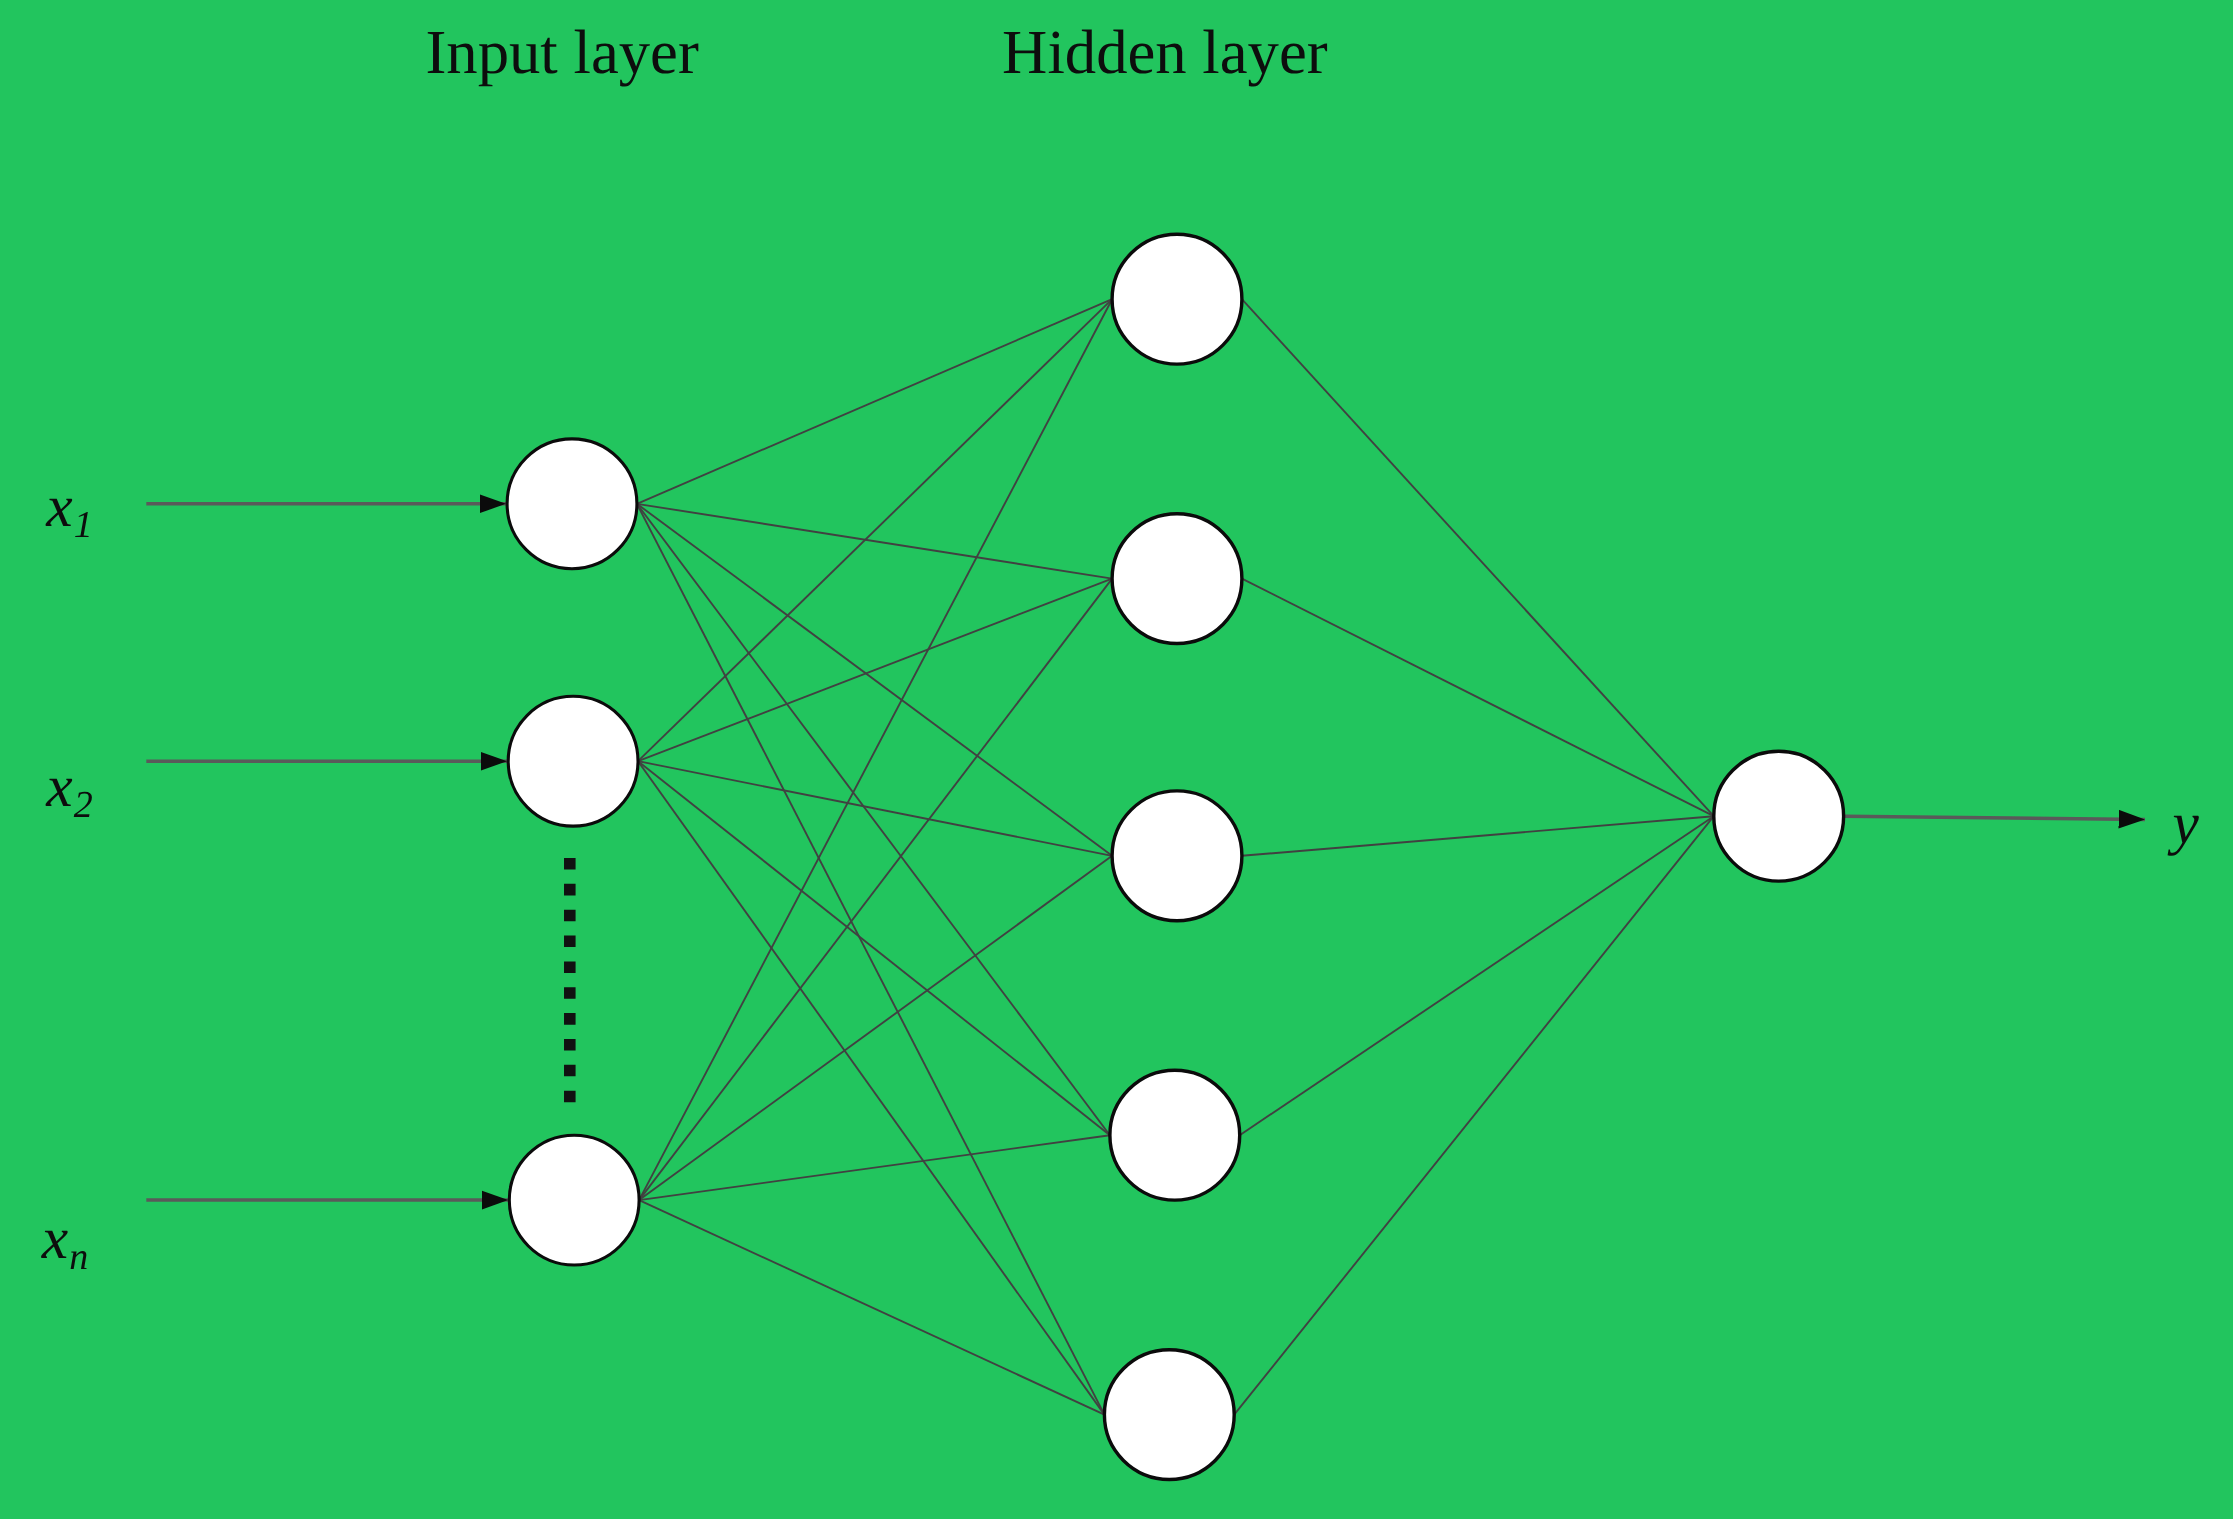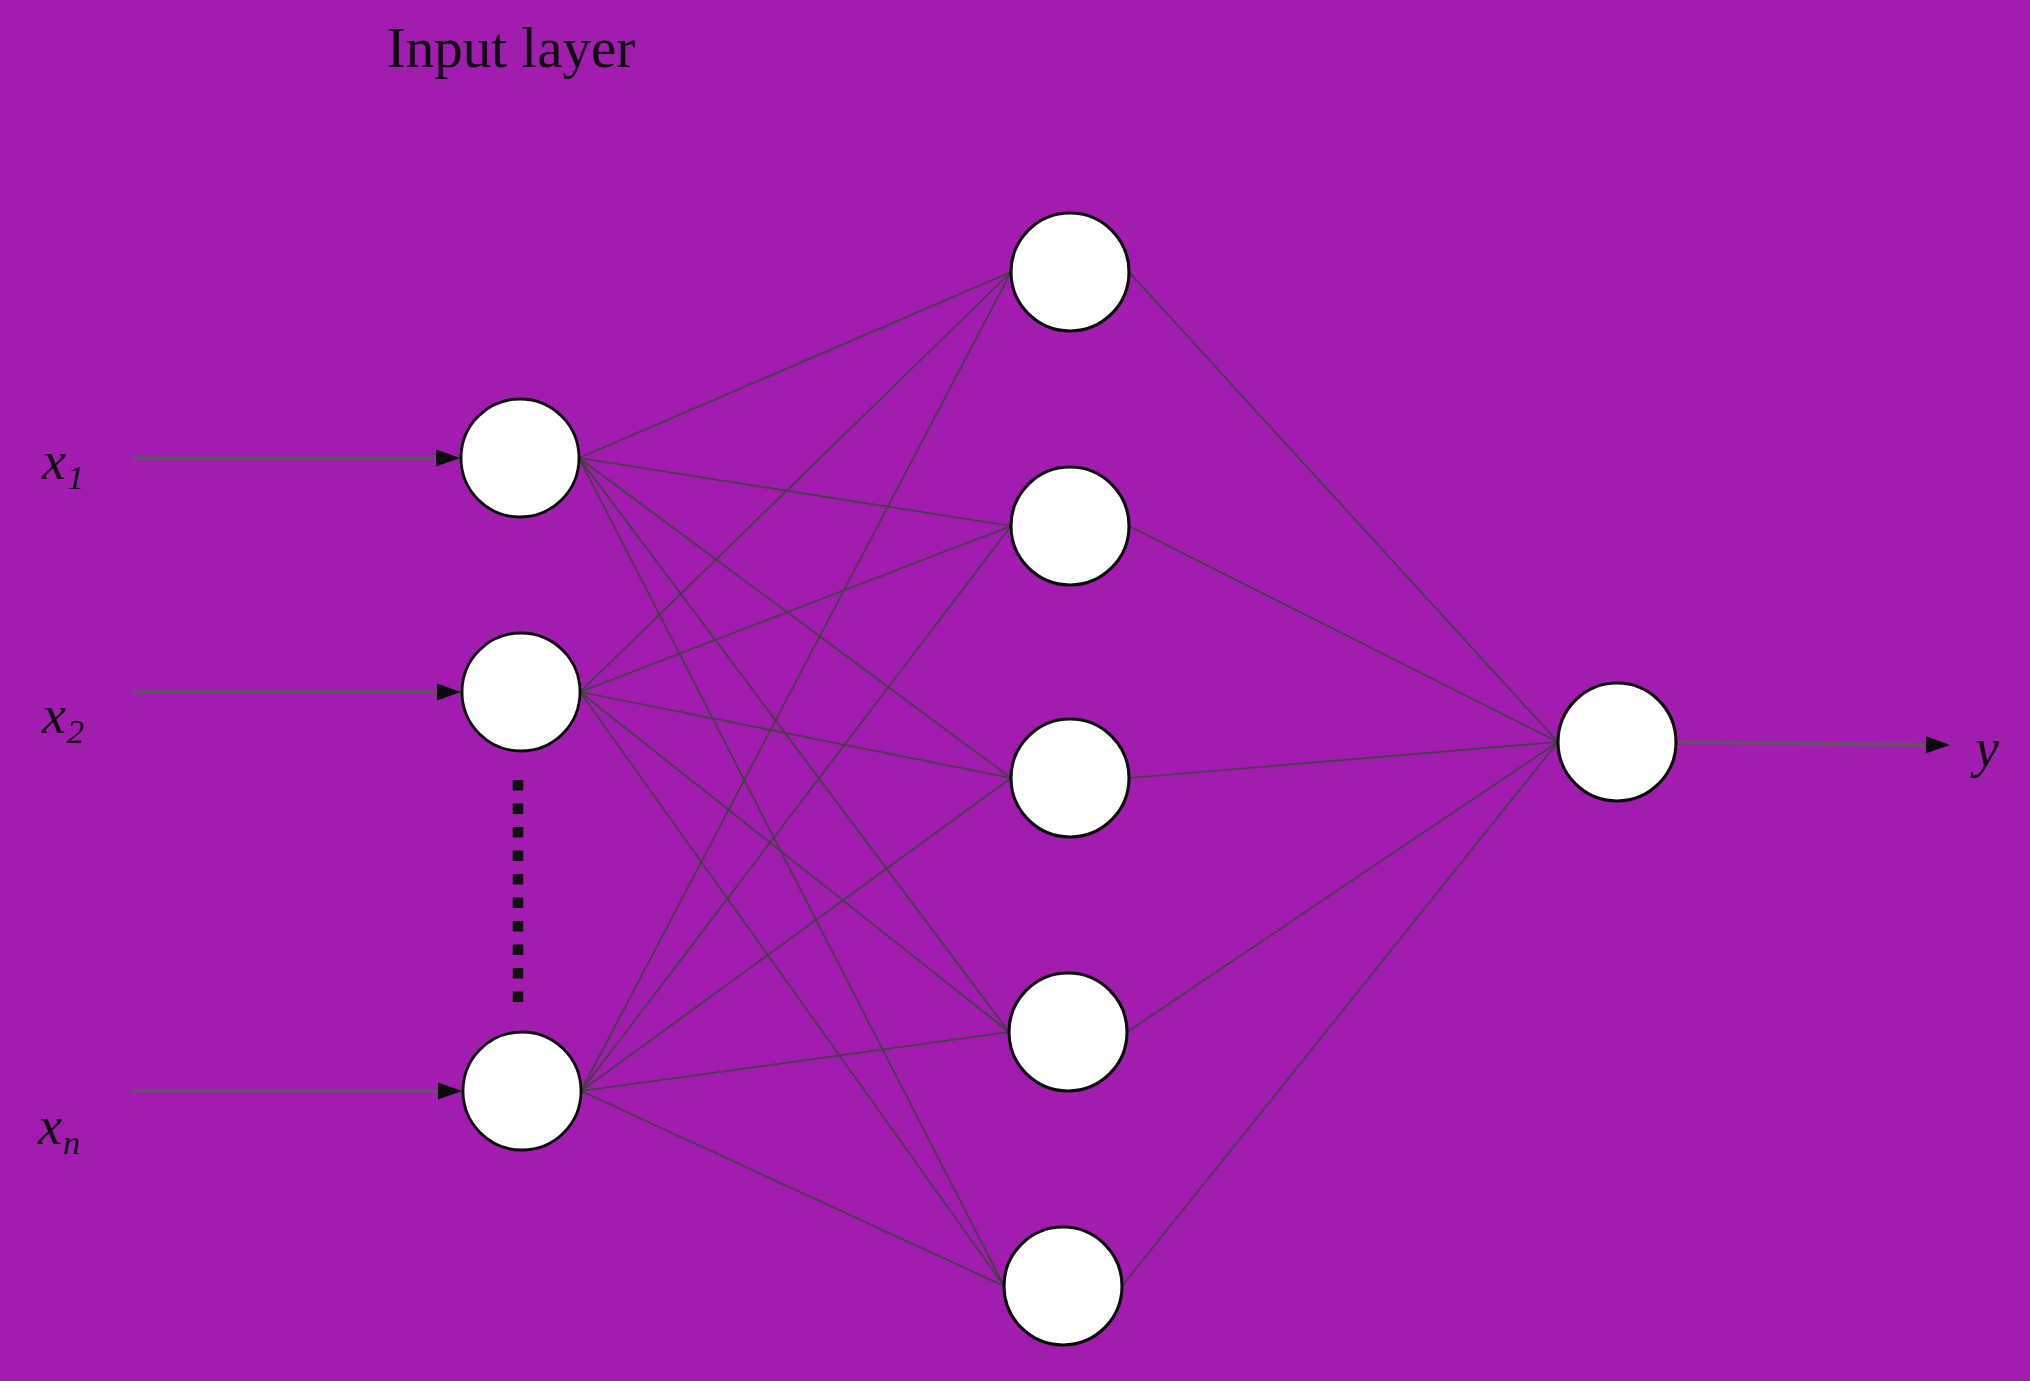--- a/index.html
+++ b/index.html
@@ -1,19 +1,19 @@
 <!DOCTYPE html>
 <html><head>
 <meta charset="utf-8">
 <style>
   html,body{margin:0;padding:0;background:#ffffff;}
   .stage{
     position:relative;
     width:2030px;height:1381px;
-    background:#a21caf;
+    background:#22c55e;
     font-family:"Liberation Serif","DejaVu Serif",serif;
     overflow:hidden;
   }
   .stage svg{position:absolute;left:0;top:0;width:2030px;height:1381px;display:block;}
   .layer-title{
     position:absolute;top:14px;
     transform:translateX(-50%);
     font-size:57px;line-height:1.2;color:#0d0d0d;
     white-space:nowrap;
   }
@@ -78,19 +78,20 @@
       <circle cx="522" cy="1091" r="59" fill="#ffffff" stroke="#0b0b0b" stroke-width="2.8"></circle>
       <circle cx="1070" cy="272" r="59" fill="#ffffff" stroke="#0b0b0b" stroke-width="3.1"></circle>
       <circle cx="1070" cy="526" r="59" fill="#ffffff" stroke="#0b0b0b" stroke-width="3.1"></circle>
       <circle cx="1070" cy="778" r="59" fill="#ffffff" stroke="#0b0b0b" stroke-width="3.1"></circle>
       <circle cx="1068" cy="1032" r="59" fill="#ffffff" stroke="#0b0b0b" stroke-width="3.1"></circle>
       <circle cx="1063" cy="1286" r="59" fill="#ffffff" stroke="#0b0b0b" stroke-width="3.1"></circle>
       <circle cx="1617" cy="742" r="59" fill="#ffffff" stroke="#0b0b0b" stroke-width="3.1"></circle>
     </svg>
 
   <div class="layer-title" id="title-input">Input layer</div>
+  <div class="layer-title" id="title-hidden">Hidden layer</div>
 
   <div class="node-label" id="label-x1"><span>x</span><sub>1</sub></div>
   <div class="node-label" id="label-x2"><span>x</span><sub>2</sub></div>
   <div class="node-label" id="label-xn"><span>x</span><sub>n</sub></div>
 
   <div class="node-label" id="label-y">y</div>
 </div>
 
 </body></html>

